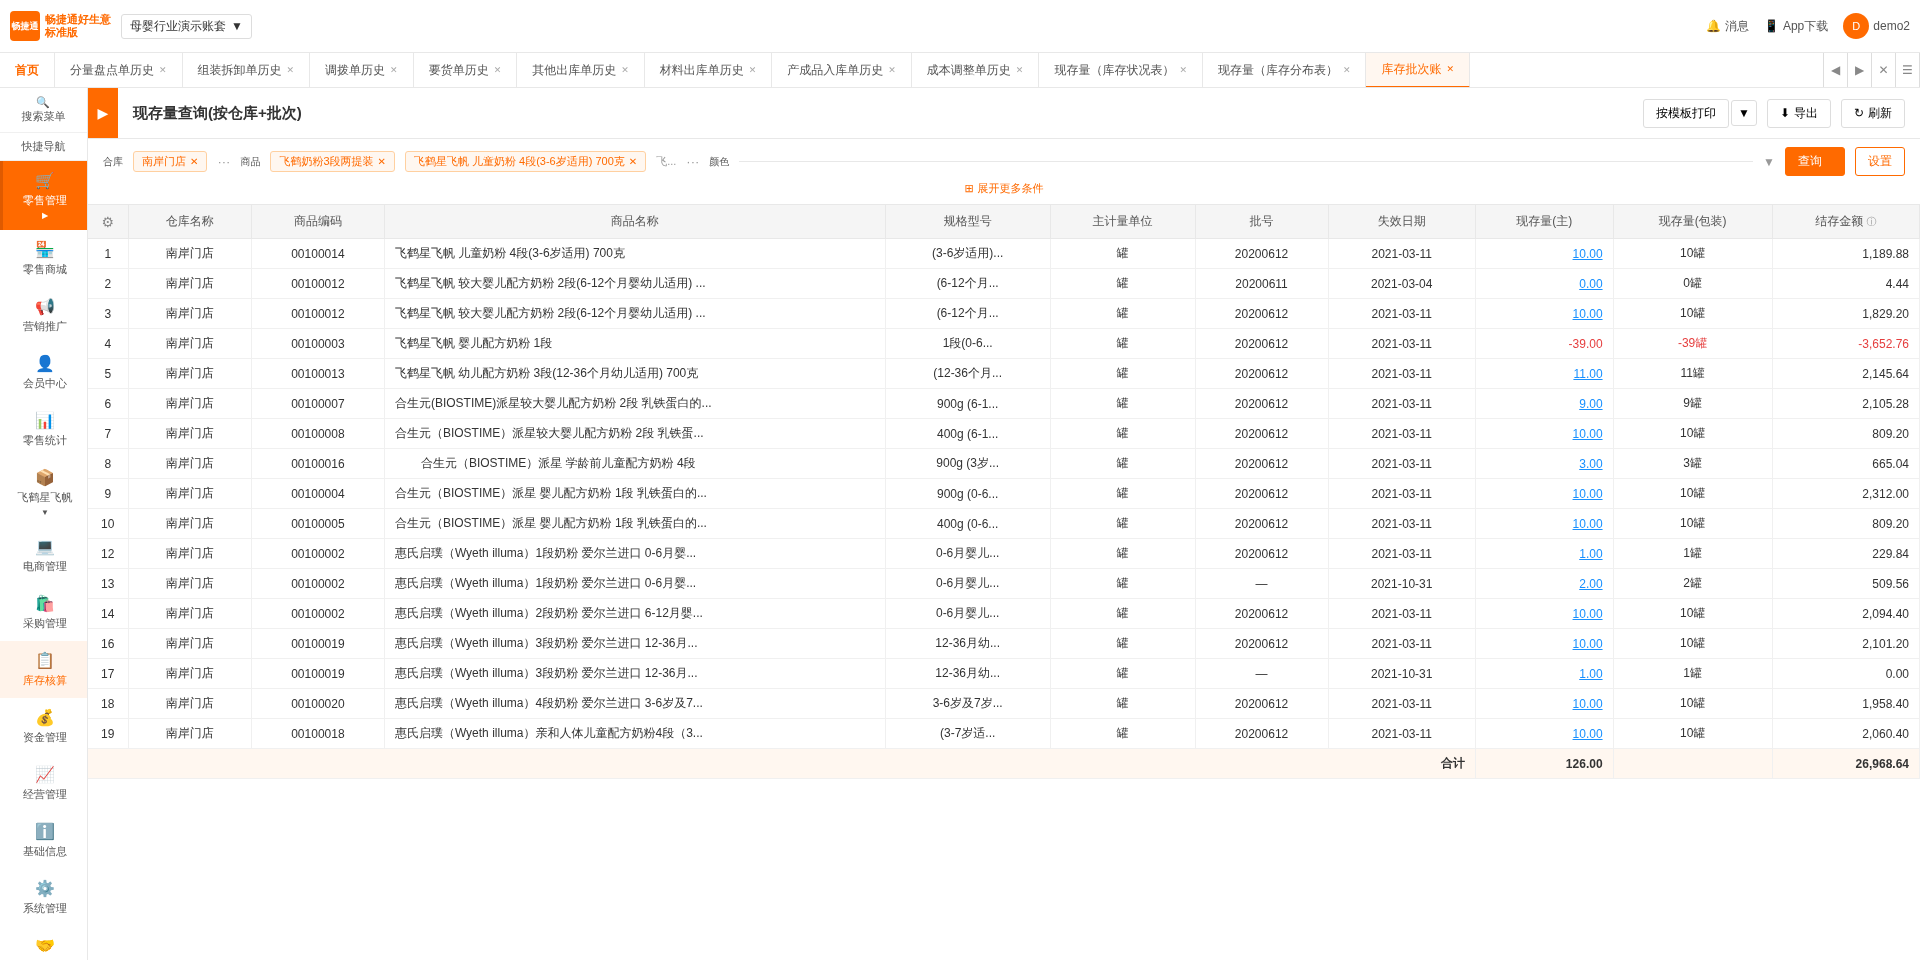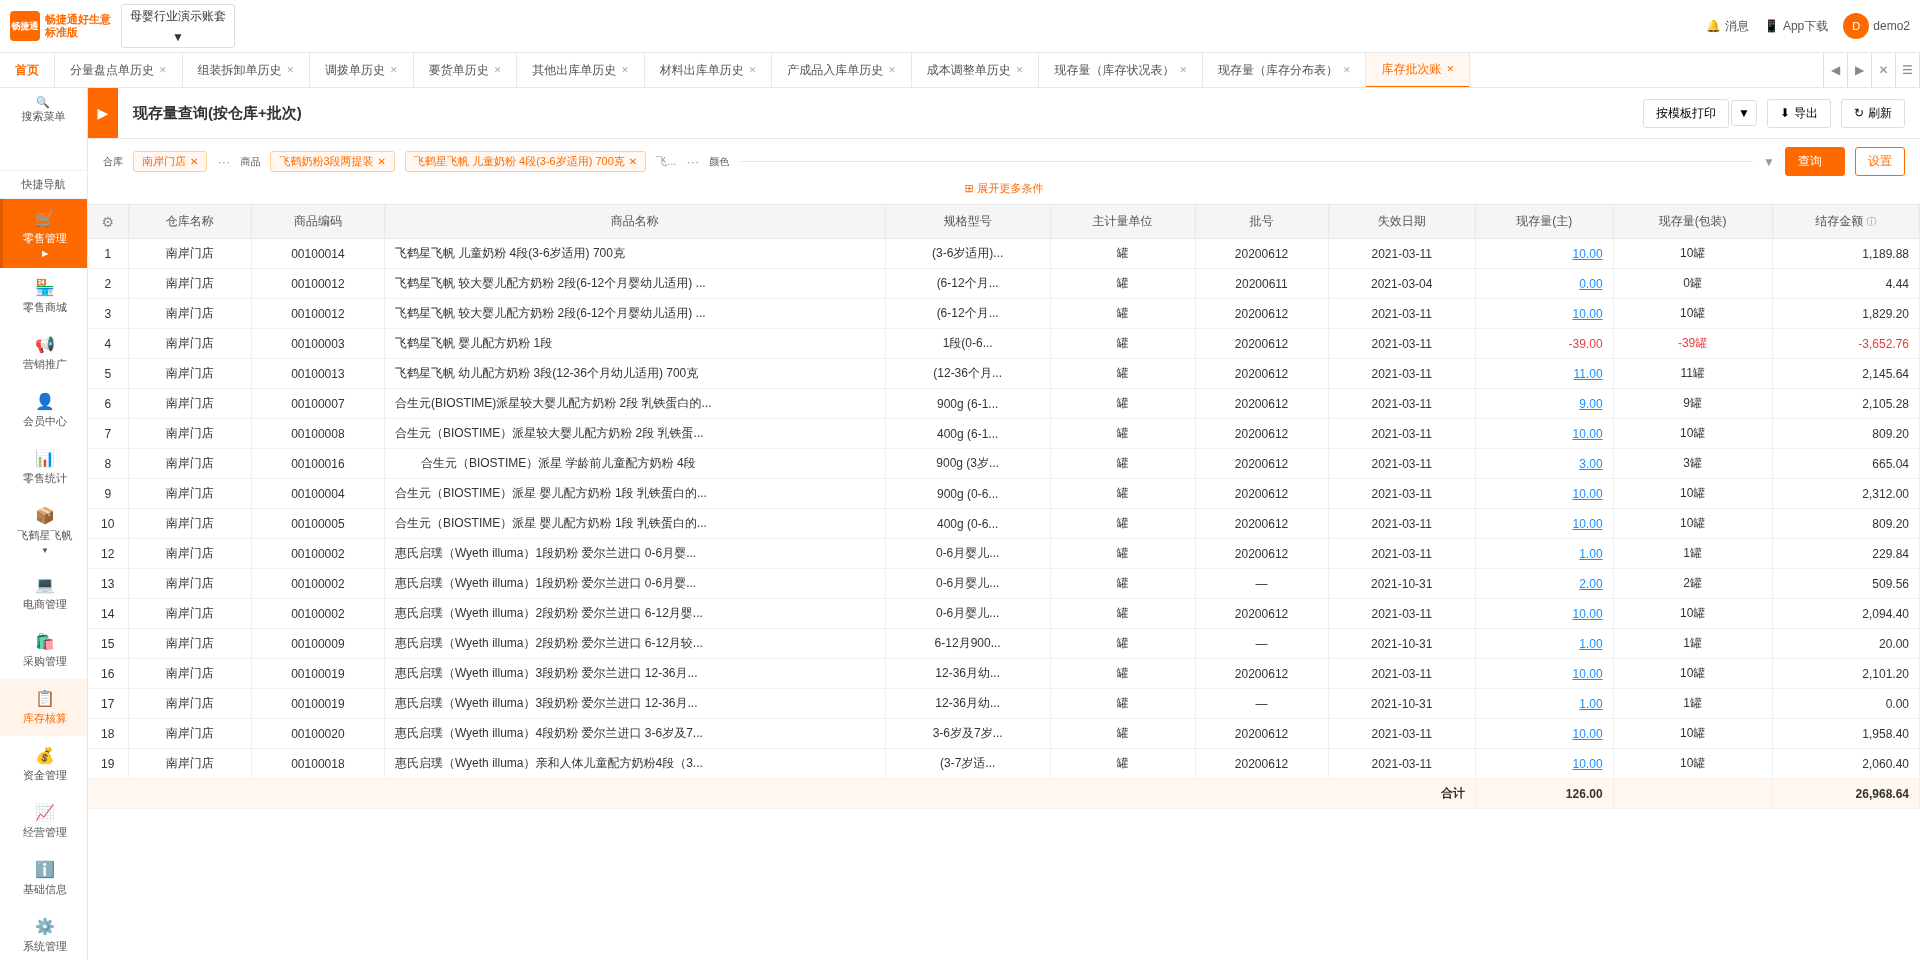--- a/index.html
+++ b/index.html
@@ -15,21 +15,21 @@
 
     
     .main-layout { display: flex; height: calc(100vh - 40px); }
 
     
     .sidebar { width: 88px; background: #fff; border-right: 1px solid #e8e8e8; display: flex; flex-direction: column; overflow-y: auto; }
     .sidebar-item { display: flex; flex-direction: column; align-items: center; justify-content: center; padding: 10px 5px; cursor: pointer; color: #555; font-size: 11px; gap: 3px; border-left: 3px solid transparent; }
     .sidebar-item.active { background: #ff6a00; color: white; border-left: 3px solid #e05a00; }
     .sidebar-item .s-icon { font-size: 16px; }
     .sidebar-search { padding: 8px 5px; text-align: center; color: #555; font-size: 11px; cursor: pointer; }
-    .sidebar-quick { padding: 6px 5px; text-align: center; color: #555; font-size: 11px; border-top: 1px solid #f0f0f0; border-bottom: 1px solid #f0f0f0; cursor: pointer; margin-top: 38px; }
+    .sidebar-quick { padding: 6px 5px; text-align: center; color: #555; font-size: 11px; border-top: 1px solid #f0f0f0; border-bottom: 1px solid #f0f0f0; cursor: pointer; }
 
     
     .content { flex: 1; display: flex; flex-direction: column; overflow: hidden; }
     .page-title { font-size: 15px; font-weight: bold; color: #333; }
     .header-actions { display: flex; align-items: center; gap: 10px; }
     .btn { padding: 5px 12px; border-radius: 3px; border: 1px solid #ddd; background: #fff; cursor: pointer; font-size: 12px; display: flex; align-items: center; gap: 4px; }
     .btn-primary { background: #ff6a00; color: white; border-color: #ff6a00; }
     .btn-outline { border: 1px solid #ff6a00; color: #ff6a00; }
 
     
@@ -74,21 +74,21 @@
 <div class="top-bar">
   <div class="logo">
     <div class="logo-icon">
       <span style="font-size:9px; line-height:1;">畅捷通</span>
     </div>
     <div class="logo-text">
       <div>畅捷通好生意</div>
       <div>标准版</div>
     </div>
   </div>
-  <div style="display:flex;align-items:center;gap:5px;border:1px solid #ddd;border-radius:3px;padding:3px 8px;cursor:pointer;flex-direction:column;">
+  <div style="display:flex;align-items:center;gap:5px;border:1px solid #ddd;border-radius:3px;padding:3px 8px;cursor:pointer;">
     <span>母婴行业演示账套</span>
     <span>▼</span>
   </div>
   <div class="top-right">
     <div class="top-right-item">
       <span>🔔</span>
       <span>消息</span>
     </div>
     <div class="top-right-item">
       <span>📱</span>
@@ -473,33 +473,20 @@
     <td class="td-left" style="max-width:280px;overflow:hidden;text-overflow:ellipsis;white-space:nowrap;">惠氏启璞（Wyeth illuma）2段奶粉 爱尔兰进口 6-12月婴...</td>
     <td>0-6月婴儿...</td>
     <td>罐</td>
     <td>20200612</td>
     <td>2021-03-11</td>
     <td class="text-link td-right">10.00</td>
     <td class="">10罐</td>
     <td class=" td-right">2,094.40</td>
   </tr>
             <tr>
-    <td>15</td>
-    <td>南岸门店</td>
-    <td>00100009</td>
-    <td class="td-left" style="max-width:280px;overflow:hidden;text-overflow:ellipsis;white-space:nowrap;">惠氏启璞（Wyeth illuma）2段奶粉 爱尔兰进口 6-12月较...</td>
-    <td>6-12月900...</td>
-    <td>罐</td>
-    <td>—</td>
-    <td>2021-10-31</td>
-    <td class="text-link td-right">1.00</td>
-    <td class="">1罐</td>
-    <td class=" td-right">20.00</td>
-  </tr>
-            <tr>
     <td>16</td>
     <td>南岸门店</td>
     <td>00100019</td>
     <td class="td-left" style="max-width:280px;overflow:hidden;text-overflow:ellipsis;white-space:nowrap;">惠氏启璞（Wyeth illuma）3段奶粉 爱尔兰进口 12-36月...</td>
     <td>12-36月幼...</td>
     <td>罐</td>
     <td>20200612</td>
     <td>2021-03-11</td>
     <td class="text-link td-right">10.00</td>
     <td class="">10罐</td>

